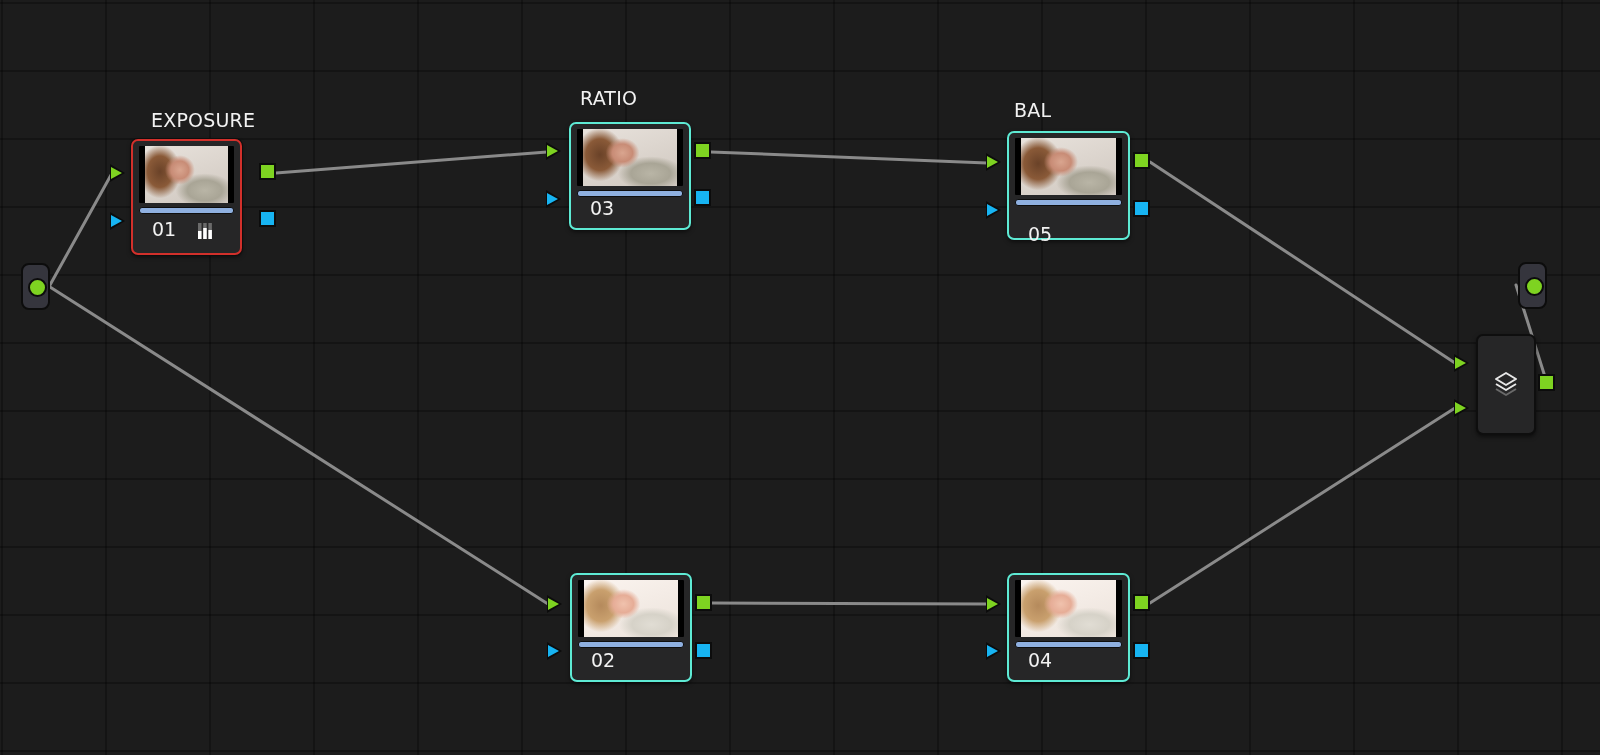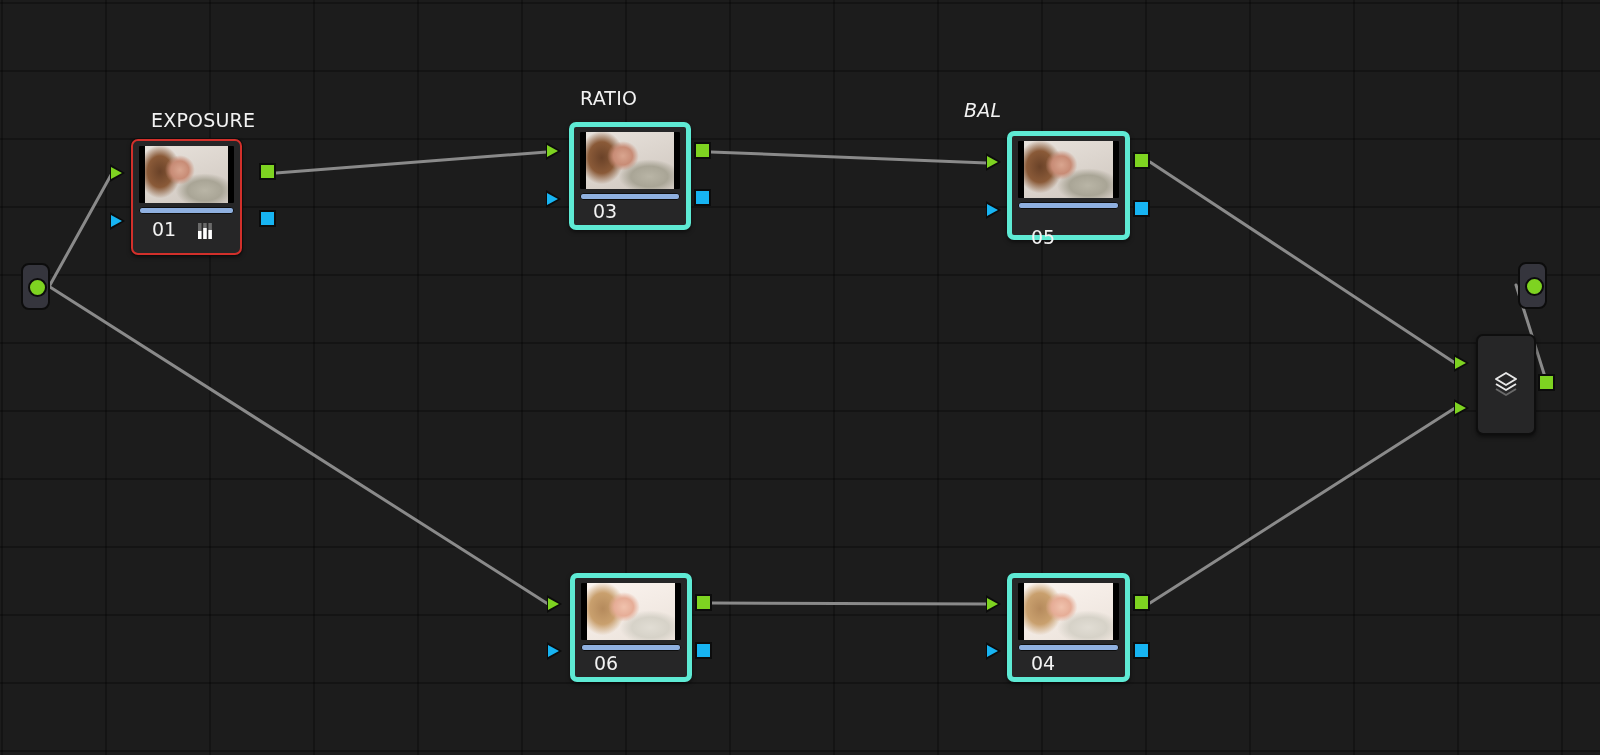--- a/index.html
+++ b/index.html
@@ -17,21 +17,21 @@
       linear-gradient(to bottom, rgba(0,0,0,0.28) 0 2px, transparent 2px);
     background-size: 104px 68px, 104px 68px;
     background-position: 1px 1px, 1px 2px;
   }
   svg.wires { position: absolute; left: 0; top: 0; width: 1600px; height: 755px; pointer-events: none; }
   .node-label {
     position: absolute; color: #f2f2f2; font-size: 19px; letter-spacing: 0.2px;
     font-family: "DejaVu Sans", sans-serif; white-space: nowrap;
   }
   .node {
-    position: absolute; background: #262627; border: 5px solid #5eead4;
+    position: absolute; background: #262627; border: 2px solid #5eead4;
     border-radius: 7px; box-sizing: border-box;
     box-shadow: 0 2px 4px rgba(0,0,0,0.55);
   }
   .node.selected { border: 2px solid #d2302b; box-shadow: 0 0 0 1px #0e0e0e, 0 2px 4px rgba(0,0,0,0.55); }
   .thumb {
     position: absolute; left: 6px; top: 5px; right: 6px; height: 57px;
     background: #000; overflow: hidden; border-radius: 1px;
   }
   .thumb .img {
     position: absolute; left: 6px; right: 6px; top: 0; bottom: 0;
@@ -147,21 +147,21 @@
 </div>
 <div class="port in-green" style="left:546px;top:142px;">
     <div class="fill"></div>
   </div>
 <div class="port in-blue" style="left:546px;top:190px;">
     <div class="fill"></div>
   </div>
 <div class="port out-green" style="left:694px;top:142px;"></div>
 <div class="port out-blue" style="left:694px;top:189px;"></div>
 
-<div class="node-label" style="left:964px;top:99px;font-style:italic;">BAL</div>
+<div class="node-label" style="left:1014px;top:99px;">BAL</div>
 <div class="node" style="left:1007px;top:131px;width:123px;height:109px;">
   <div class="thumb">
       <div class="img"></div>
     </div>
   <div class="bar"></div>
   <div class="num" style="top:90px;">05</div>
 </div>
 <div class="port in-green" style="left:986px;top:153px;">
     <div class="fill"></div>
   </div>
@@ -169,21 +169,21 @@
     <div class="fill"></div>
   </div>
 <div class="port out-green" style="left:1133px;top:152px;"></div>
 <div class="port out-blue" style="left:1133px;top:200px;"></div>
 
 <div class="node" style="left:570px;top:573px;width:122px;height:109px;">
   <div class="thumb warm">
       <div class="img"></div>
     </div>
   <div class="bar"></div>
-  <div class="num" style="top:74px;">06</div>
+  <div class="num" style="top:74px;">02</div>
 </div>
 <div class="port in-green" style="left:547px;top:595px;">
     <div class="fill"></div>
   </div>
 <div class="port in-blue" style="left:547px;top:642px;">
     <div class="fill"></div>
   </div>
 <div class="port out-green" style="left:695px;top:594px;"></div>
 <div class="port out-blue" style="left:695px;top:642px;"></div>
 

